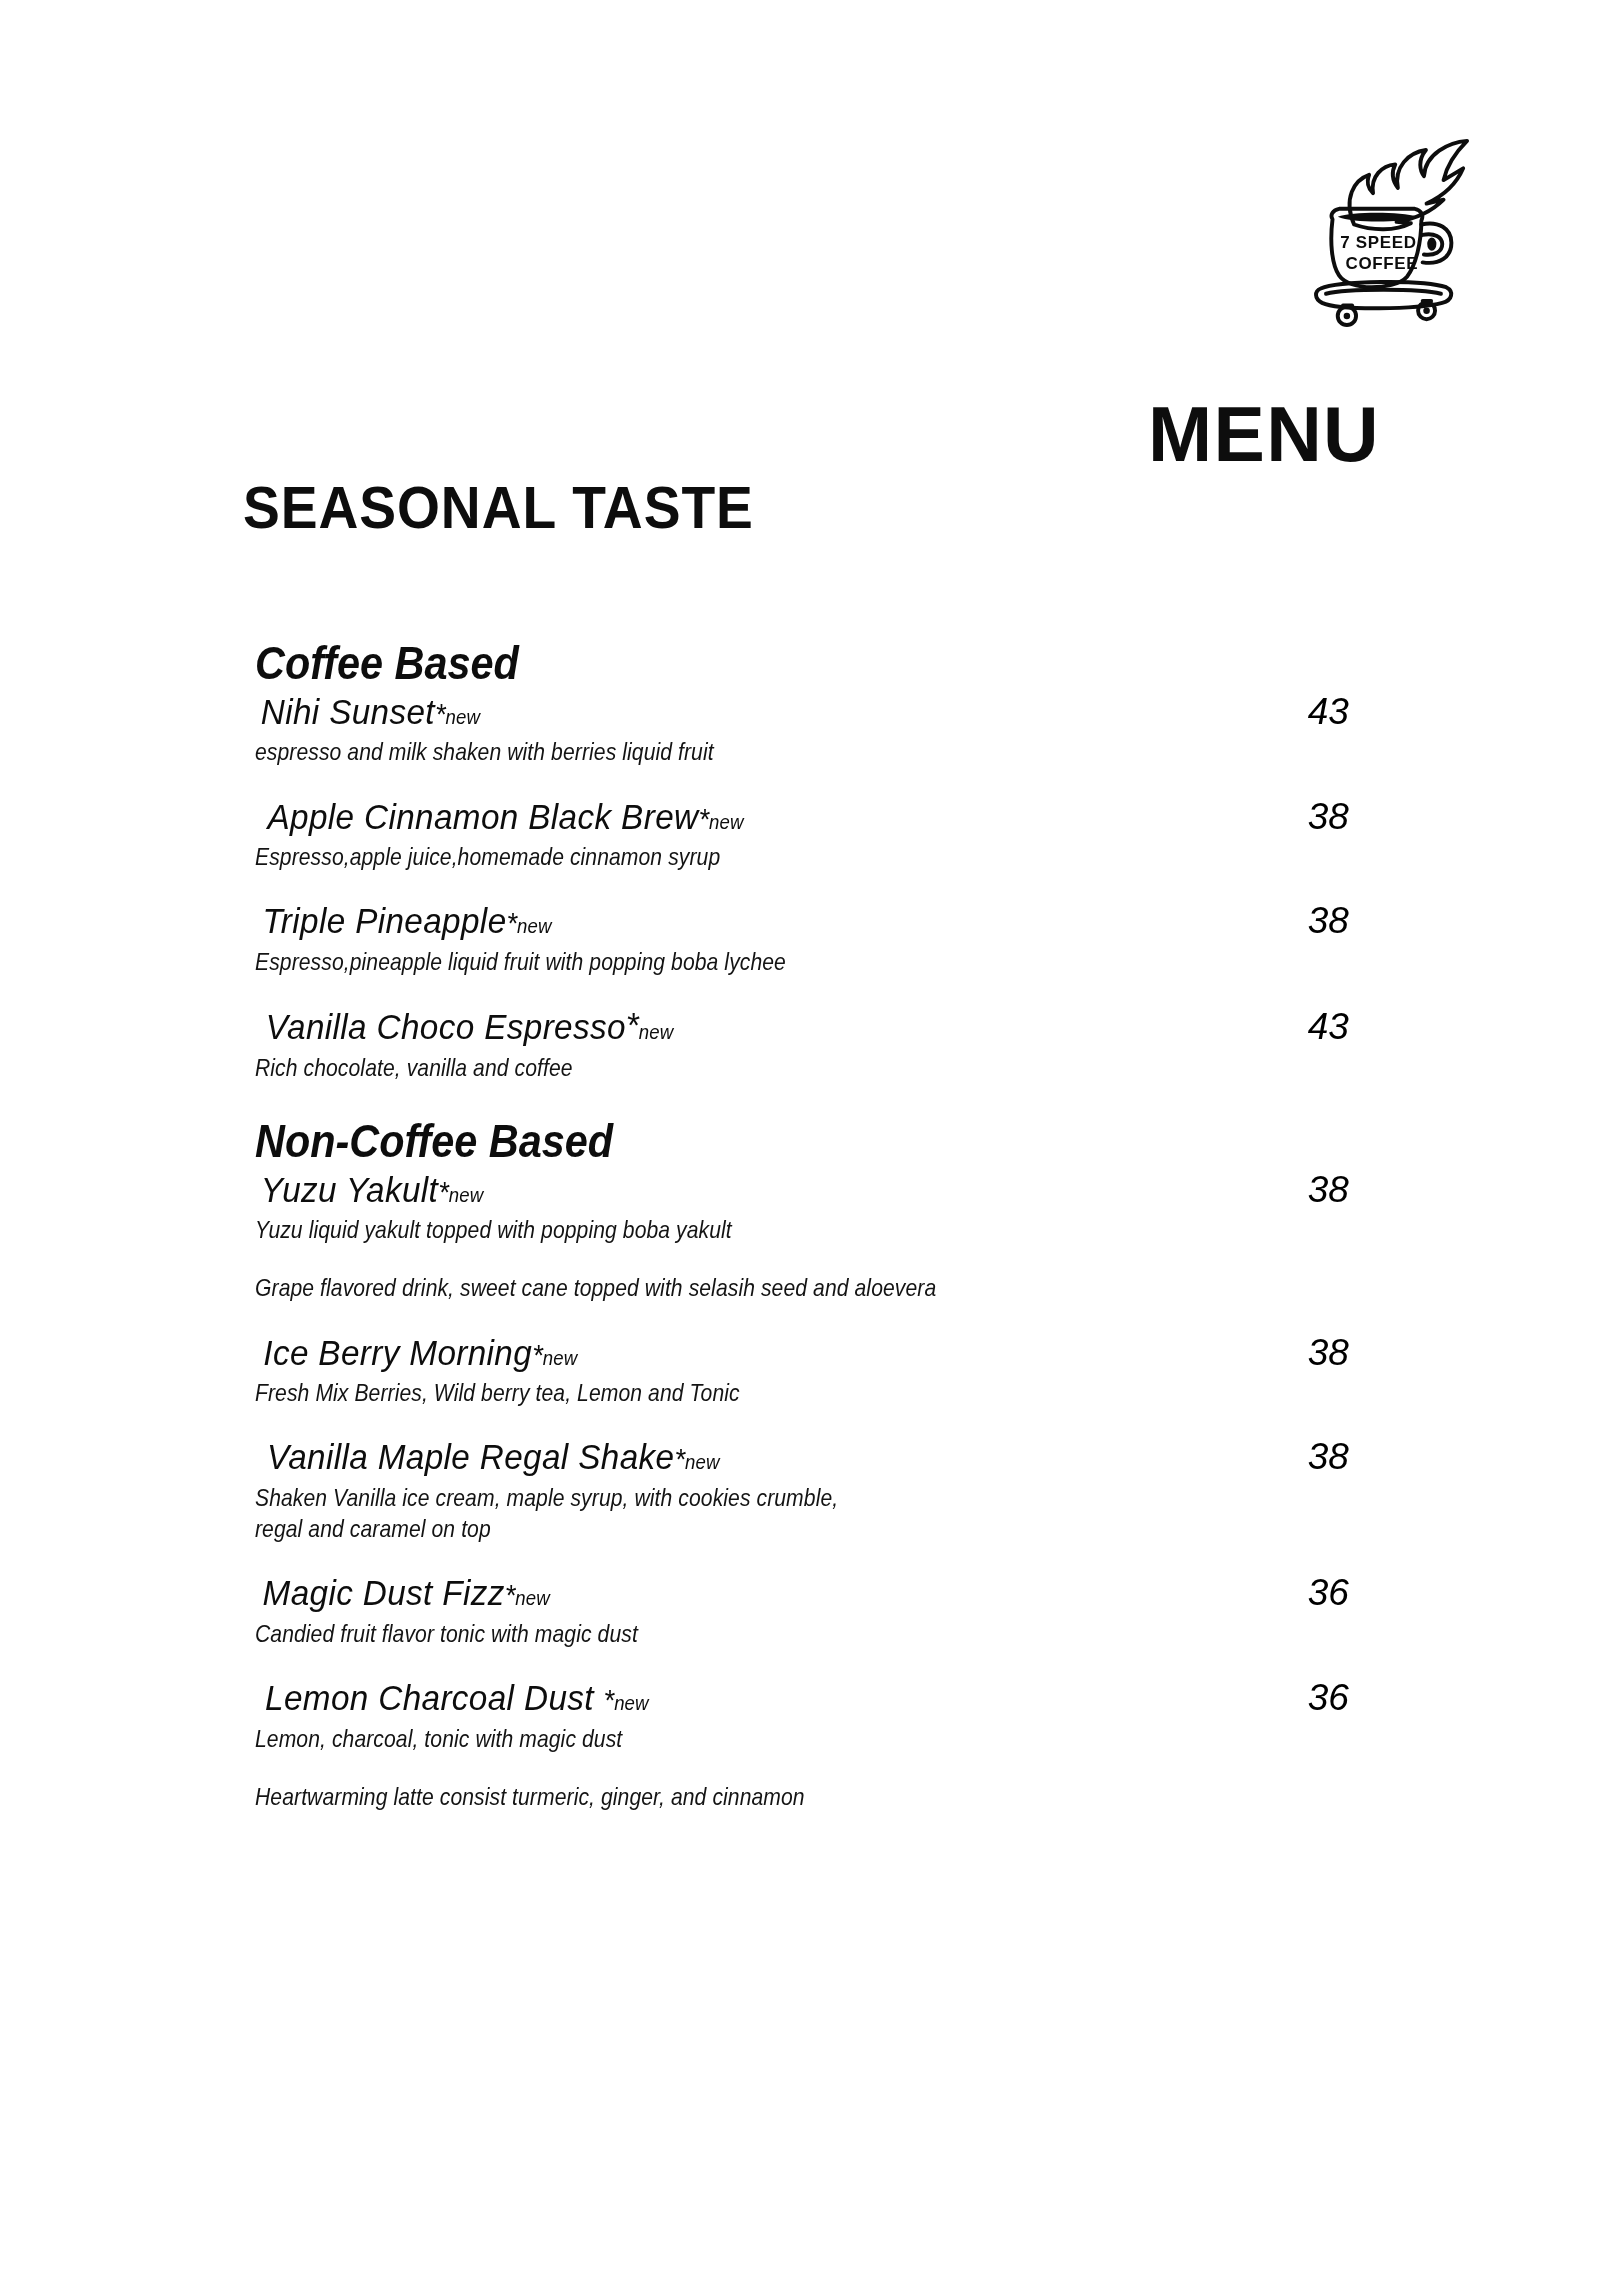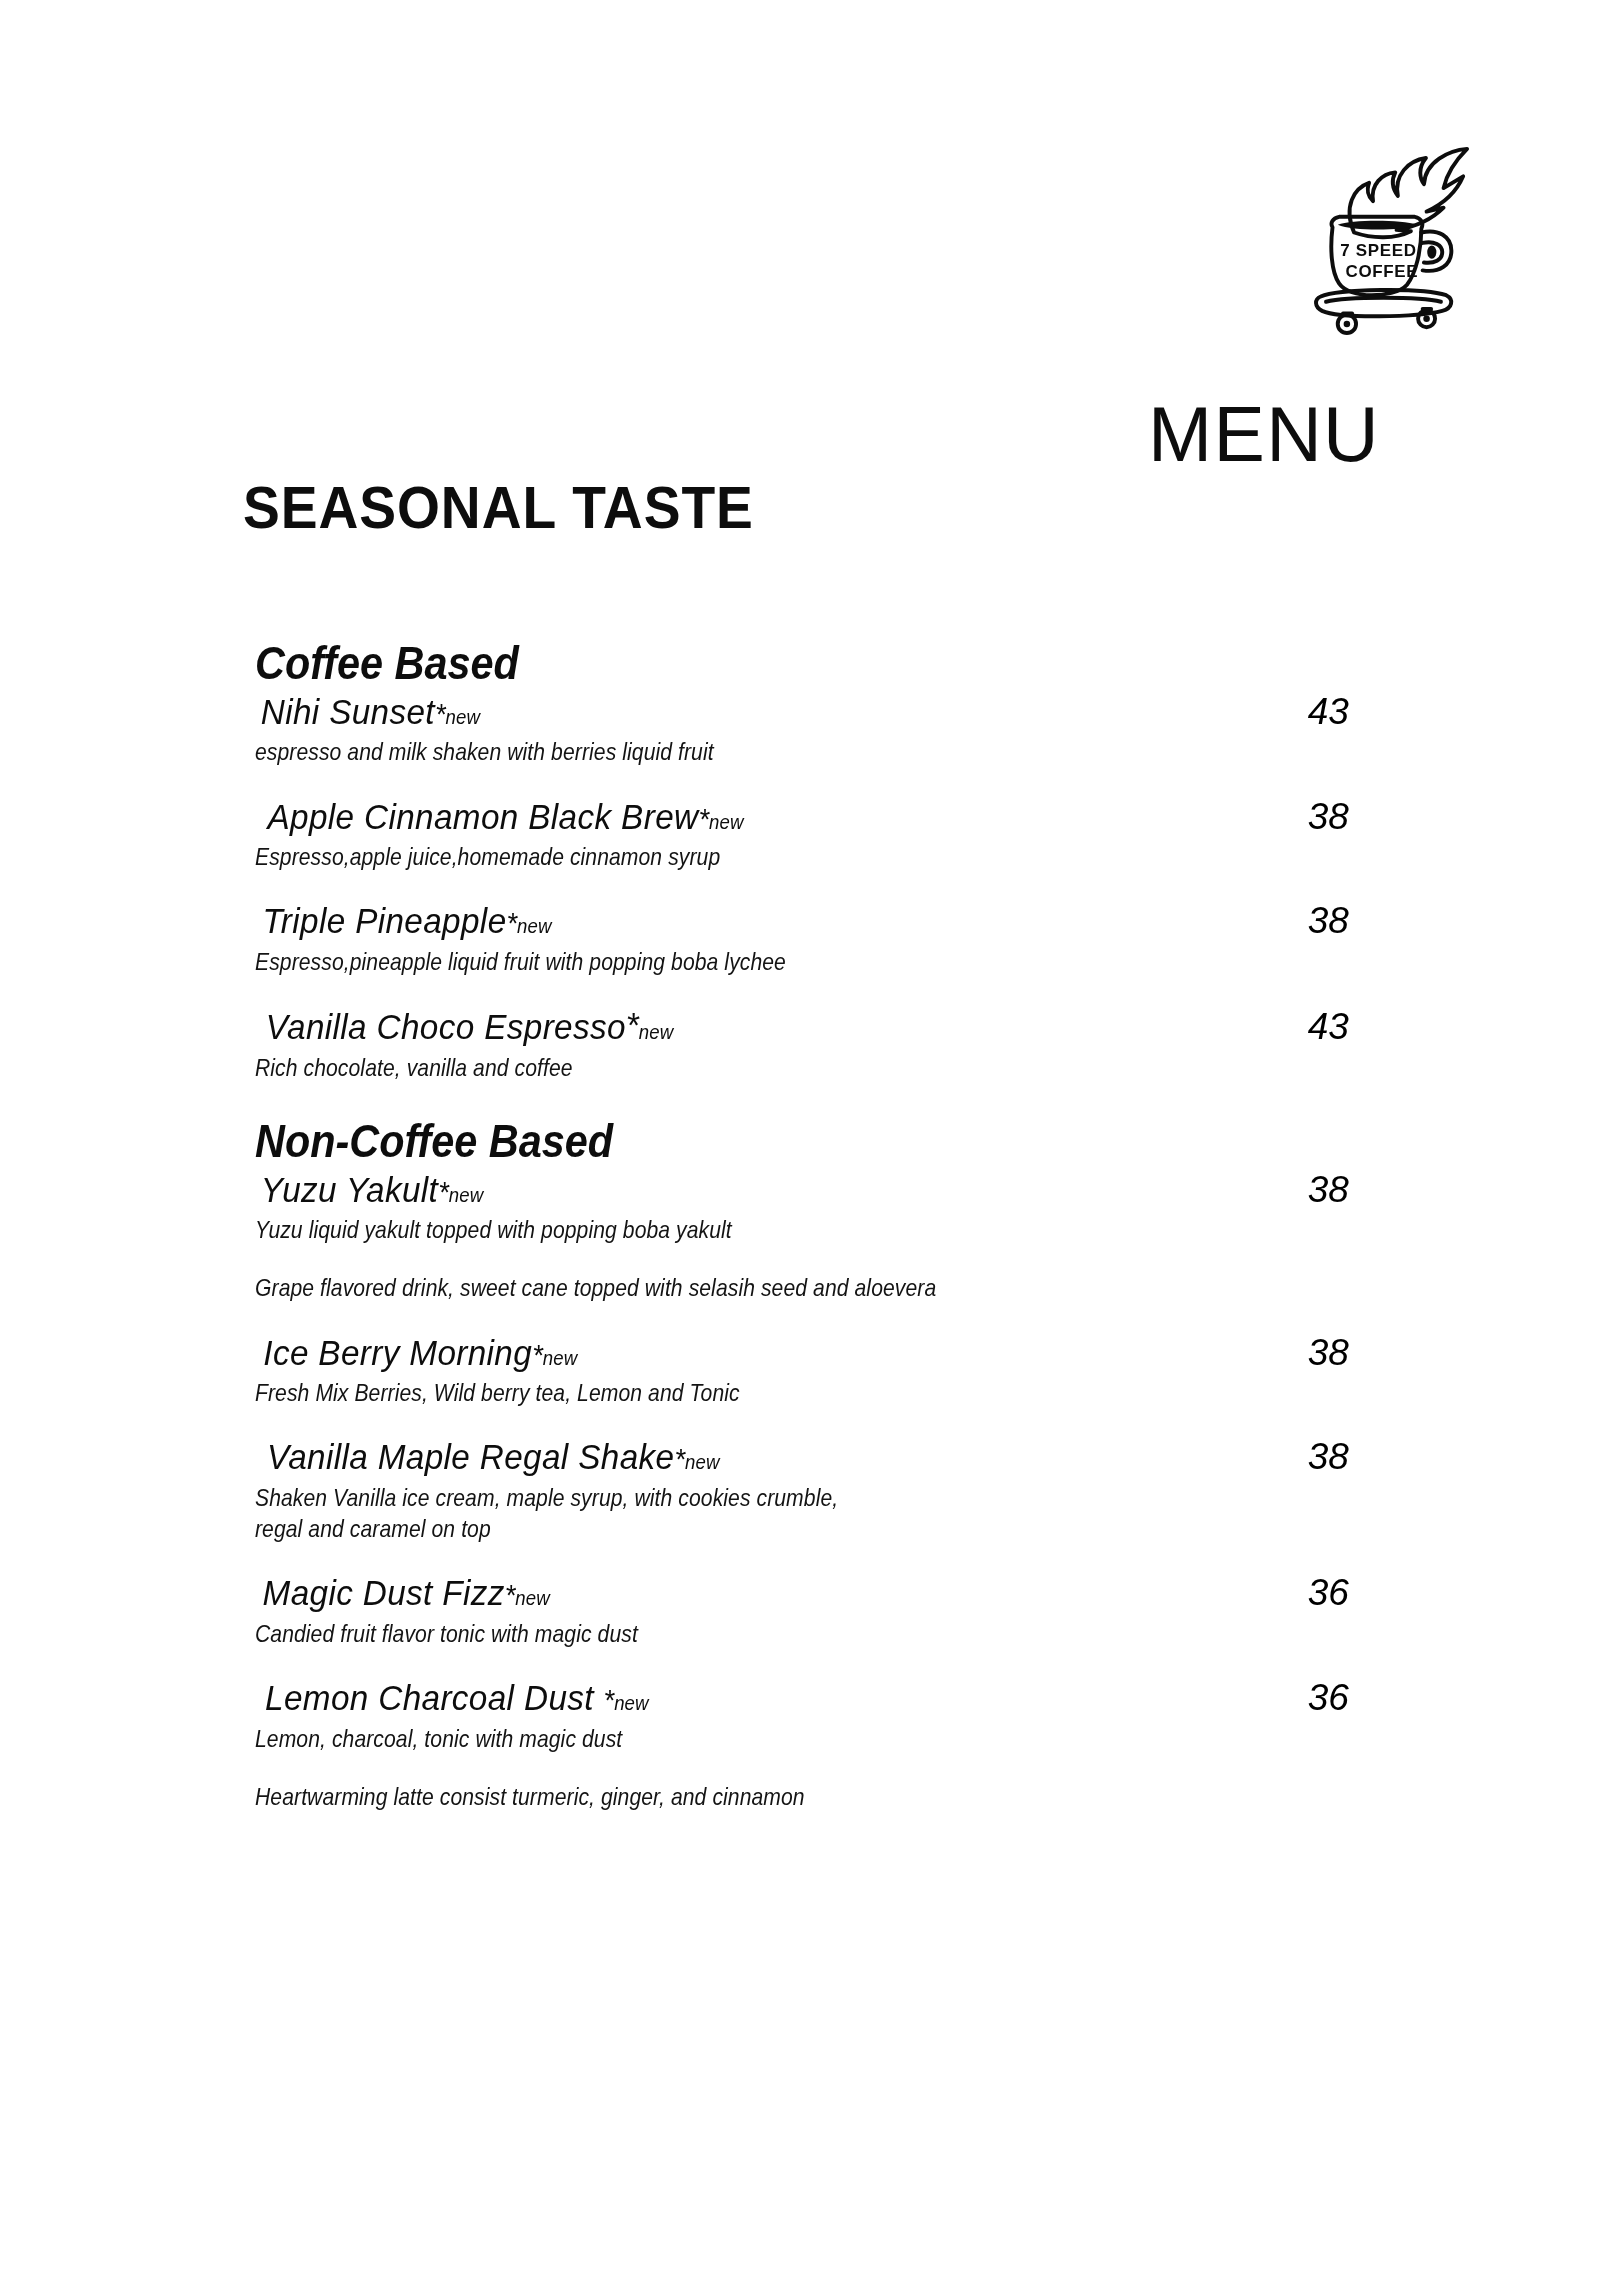--- a/index.html
+++ b/index.html
@@ -19,34 +19,34 @@
   .page {
     position: absolute;
     inset: 0;
     background: #ffffff;
   }
 
   
   .logo-wrap {
     position: absolute;
     left: 1292px;
-    top: 128px;
+    top: 120px;
     width: 196px;
     height: 209px;
   }
   .logo-wrap svg { width: 100%; height: 100%; display: block; }
 
   
   .menu-word {
     position: absolute;
     right: 242px;
     top: 396px;
     font-family: "Liberation Sans", sans-serif;
     font-size: 77px;
-    font-weight: 400;
+    font-weight: 700;
     letter-spacing: 1.3px;
     line-height: 1;
     color: #0d0d0d;
     white-space: nowrap;
     transform: scaleX(1.0);
   }
 
   
   .seasonal-title {
     position: absolute;

